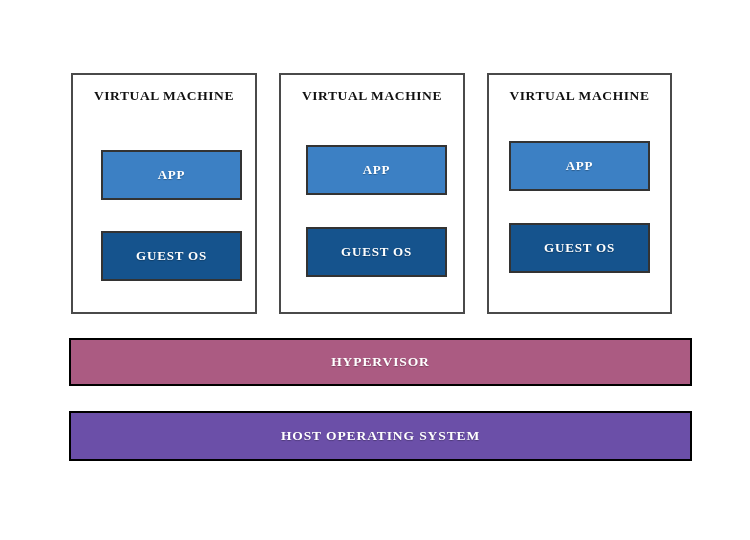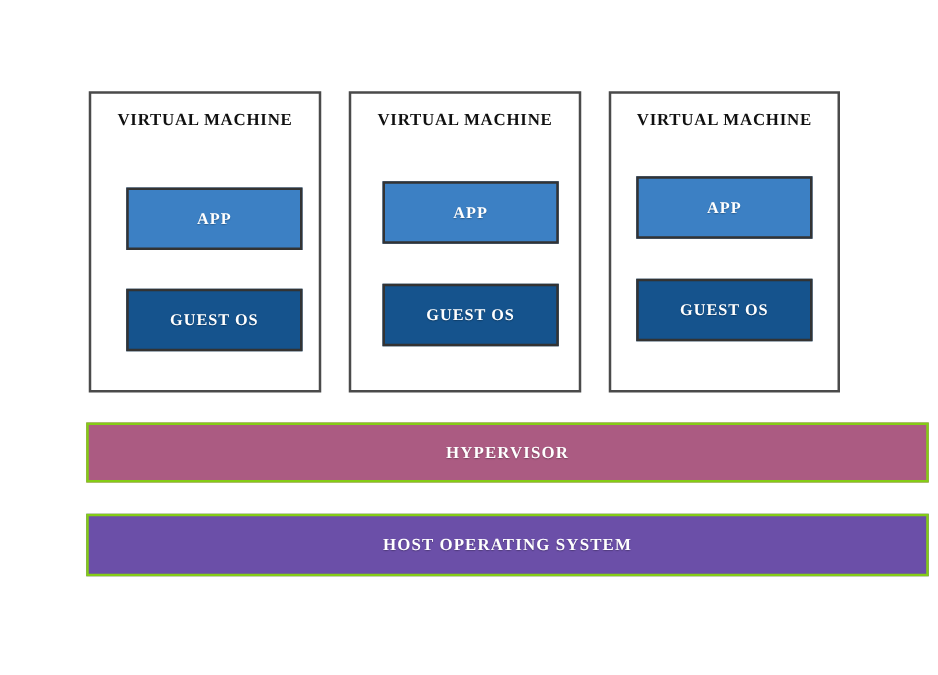--- a/index.html
+++ b/index.html
@@ -73,23 +73,23 @@
   .vm2 .app-block   { left: 25px; width: 141px; top: 70px;  height: 50px; }
   .vm2 .guest-block { left: 25px; width: 141px; top: 152px; height: 50px; }
 
   .vm3 .app-block   { left: 20px; width: 141px; top: 66px;  height: 50px; }
   .vm3 .guest-block { left: 20px; width: 141px; top: 148px; height: 50px; }
 
   
   .layer-bar {
     position: absolute;
     left: 69px;
-    width: 674px;
+    width: 623px;
     box-sizing: border-box;
-    border: 2px solid #84cc16;
+    border: 2px solid #000000;
     display: flex;
     align-items: center;
     justify-content: center;
     font-family: "Liberation Serif", serif;
     font-weight: bold;
     font-size: 13.5px;
     letter-spacing: 0.9px;
     color: #ffffff;
     text-shadow: 0 1px 1px rgba(0,0,0,0.28);
     white-space: nowrap;

